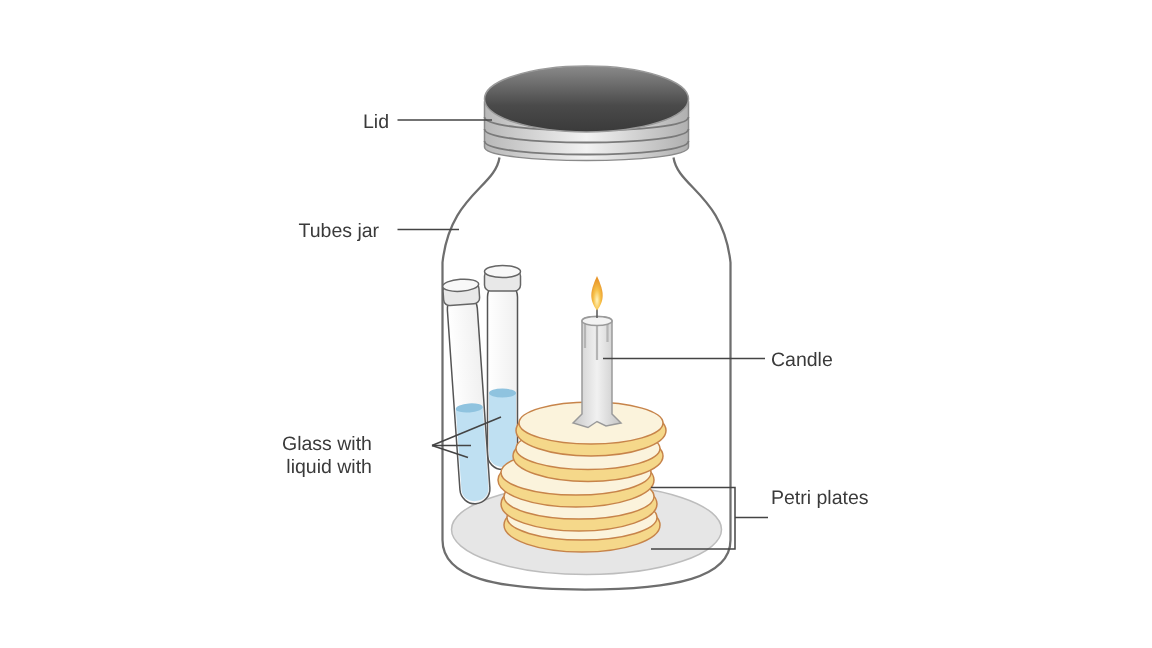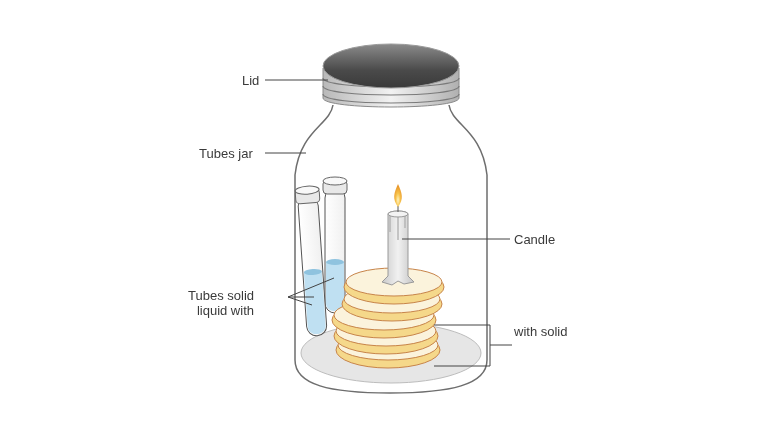--- a/index.html
+++ b/index.html
@@ -98,18 +98,18 @@
     <line x1="288" y1="297" x2="312" y2="305"></line>
     <polyline points="434,325 490,325 490,366 434,366"></polyline>
     <line x1="490" y1="345" x2="512" y2="345"></line>
   </g>
 </svg>
 
 <div class="label" style="left:242px; top:73px;">Lid</div>
 <div class="label" style="left:199px; top:146px;">Tubes jar</div>
 <div class="label" style="left:514px; top:232px;">Candle</div>
 <div class="label" style="left:176px; top:288px; text-align:right;">
-  <div style="margin-left:12px;">Tubes solid</div>
+  <div style="margin-left:12px;">Glass with</div>
   <div>liquid with</div>
 </div>
 <div class="label" style="left:514px; top:324px;">
-  <div>with solid</div>
+  <div>Petri plates</div>
 </div>
 
 </body></html>

